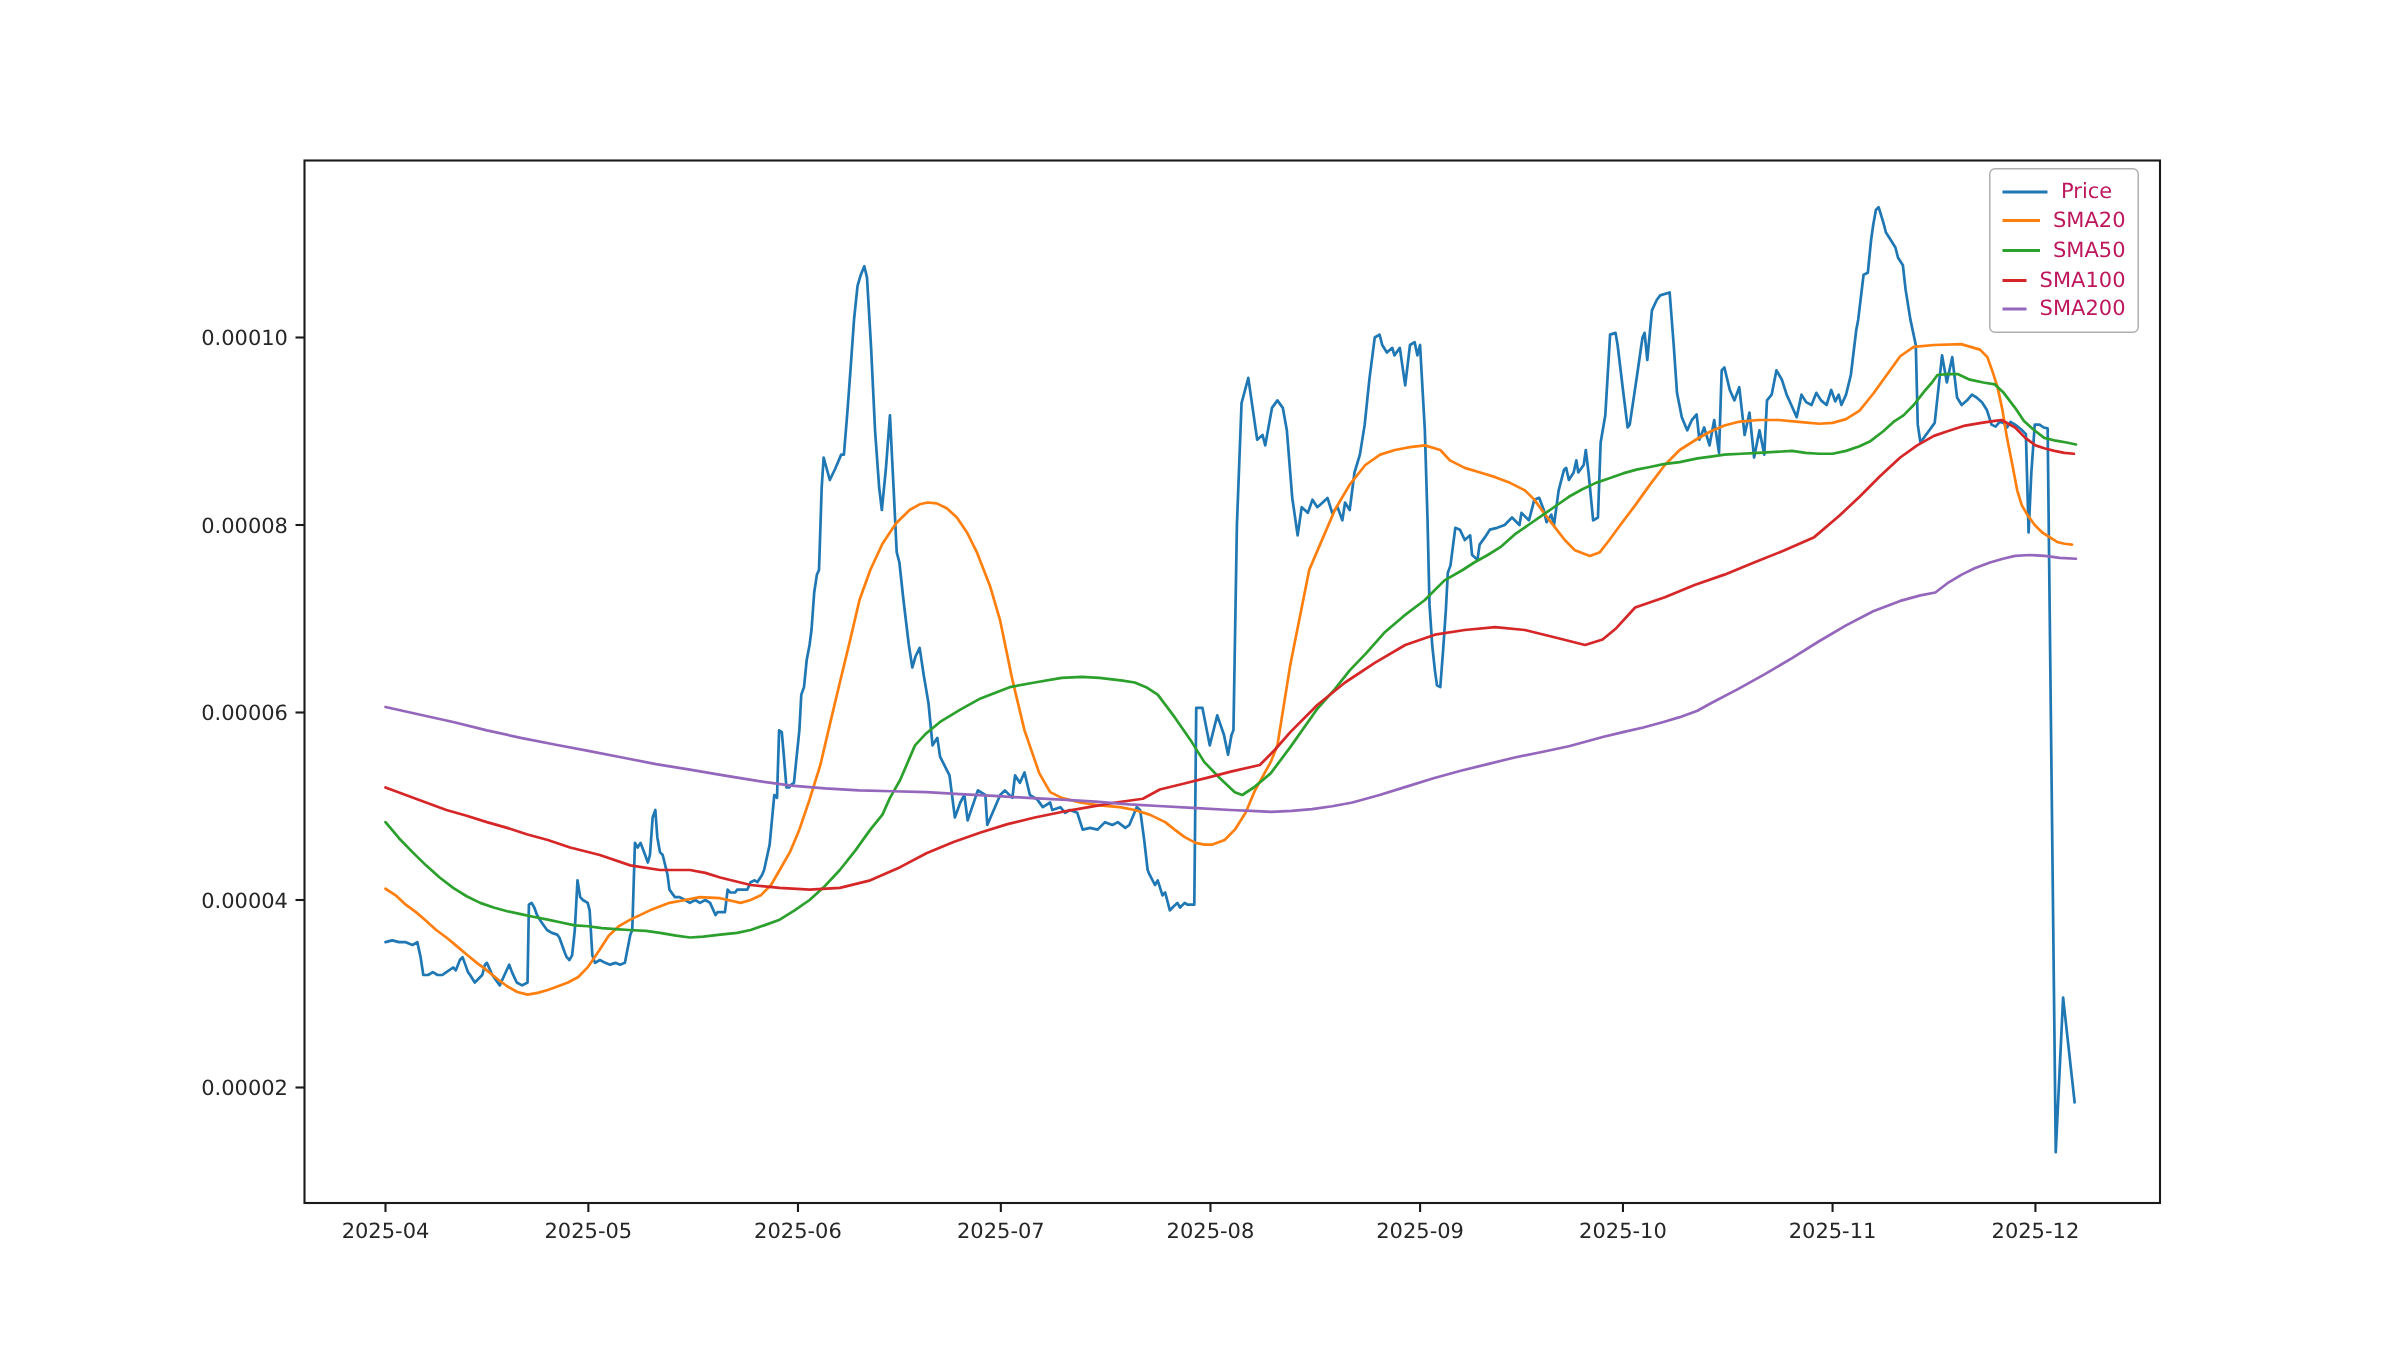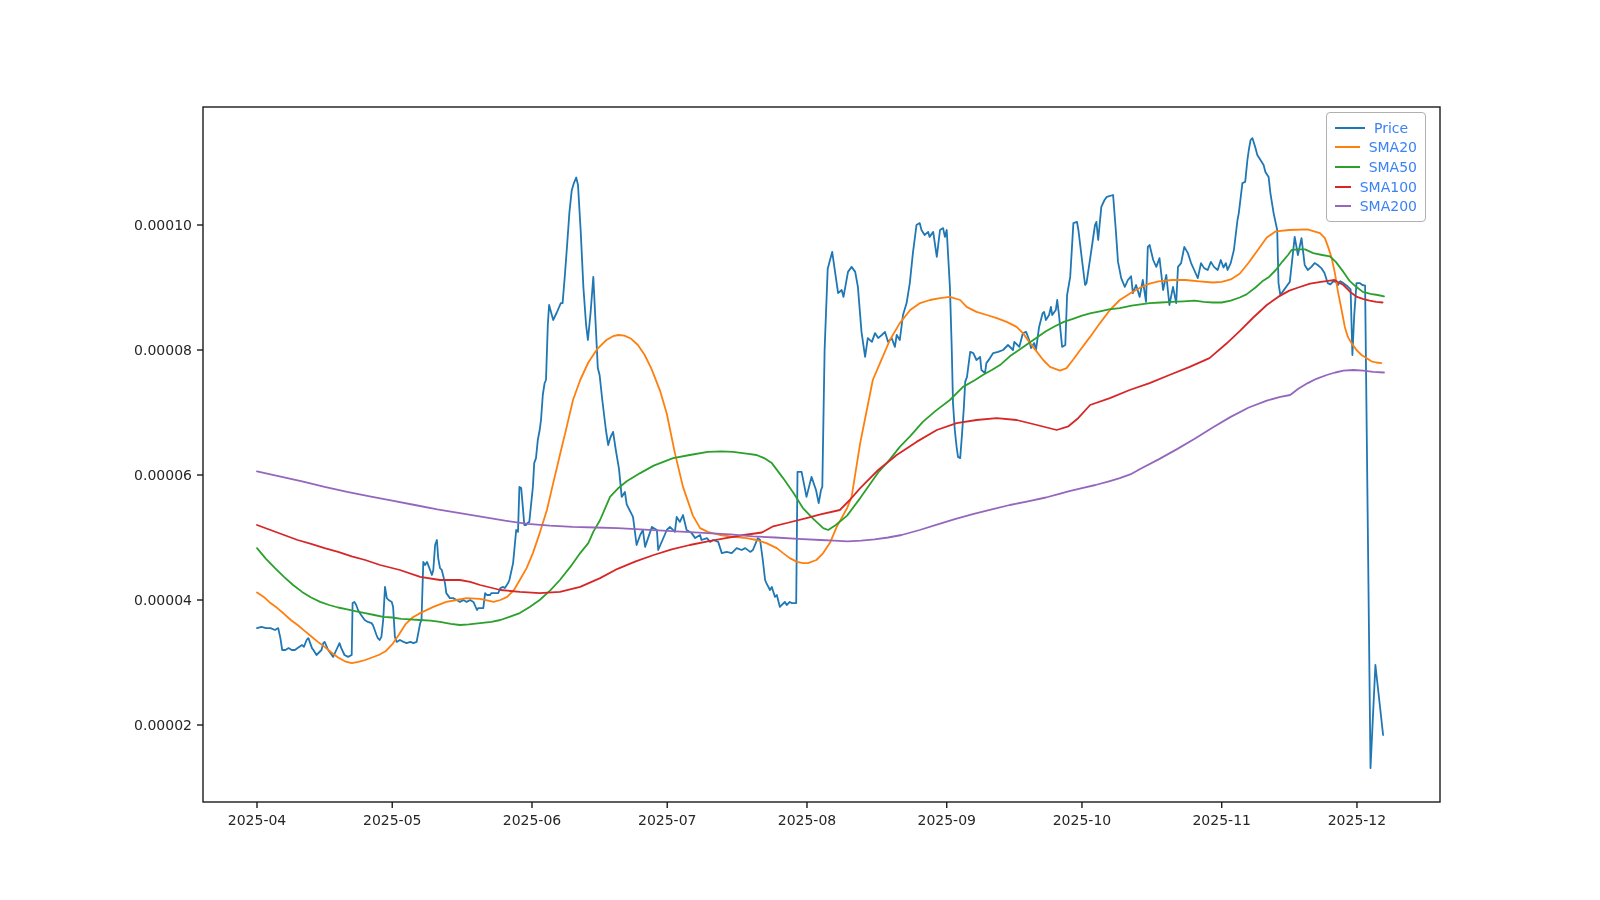--- a/index.html
+++ b/index.html
@@ -4,21 +4,21 @@
 <style>
   html,body{margin:0;padding:0;background:#ffffff;}
   body{width:1600px;height:900px;position:relative;font-family:"DejaVu Sans",sans-serif;}
   .figure{position:absolute;left:0;top:0;width:1600px;height:900px;background:#ffffff;}
   #chart-svg{position:absolute;left:0;top:0;}
   .legend{position:absolute;box-sizing:border-box;background:rgba(255,255,255,0.9);
           border:1px solid #b0b0b0;border-radius:4px;padding:5px 8px;
           display:flex;flex-direction:column;justify-content:space-around;}
   .legend-item{display:flex;align-items:center;height:22px;}
   .legend-swatch{display:inline-block;width:30px;height:0;border-top-width:2.5px;border-top-style:solid;margin-right:9px;}
-  .legend-label{font-size:14px;color:#3b82f6;line-height:1;}
+  .legend-label{font-size:14px;color:#be185d;line-height:1;}
   text{font-family:"DejaVu Sans",sans-serif;}
 </style>
 </head>
 <body>
 
 <div class="figure">
   <svg id="chart-svg" width="1600" height="900" viewBox="0 0 1600 900" xmlns="http://www.w3.org/2000/svg">
       <defs>
         <clipPath id="plotclip">
           <rect x="203" y="107" width="1237" height="695"></rect>

